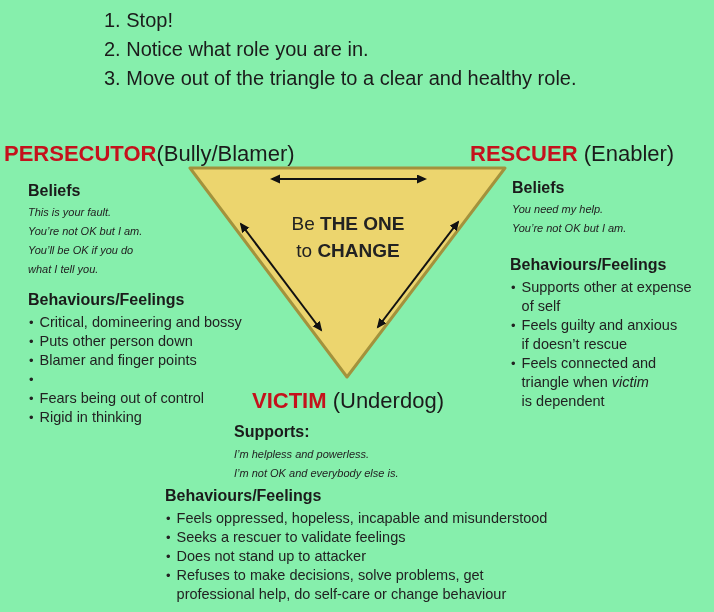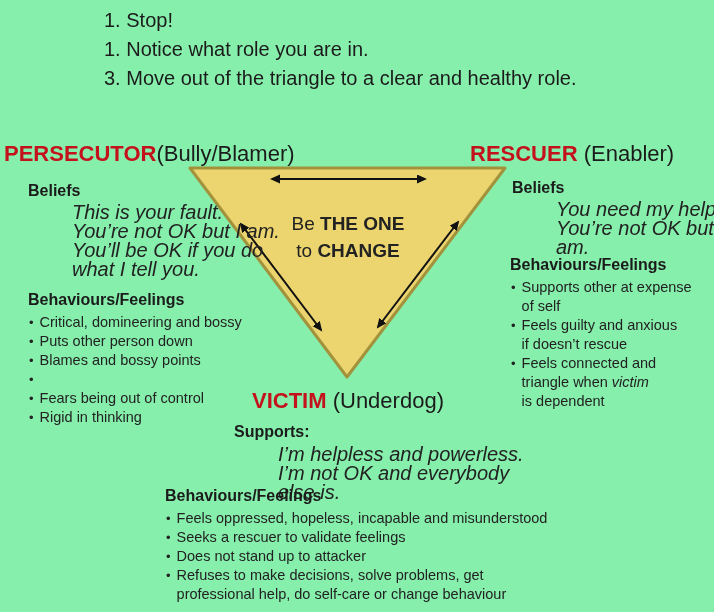--- a/index.html
+++ b/index.html
@@ -24,42 +24,42 @@
   .role-alias{color:#1b1b1b;}
   
   .sec-title{font-size:16px;font-weight:bold;color:#1b1b1b;white-space:nowrap;}
   .p-beliefs-title{left:28px;top:182px;}
   .p-beh-title{left:28px;top:291px;}
   .r-beliefs-title{left:512px;top:179px;}
   .r-beh-title{left:510px;top:256px;}
   .v-beliefs-title{left:234px;top:423px;}
   .v-beh-title{left:165px;top:487px;}
   
-  .beliefs-text{font-size:20px;font-style:italic;line-height:19px;white-space:pre-line;color:#222;margin-left:44px;}
+  .beliefs-text{font-size:11px;font-style:italic;line-height:19px;white-space:pre-line;color:#222;}
   .p-beliefs{left:28px;top:203px;width:220px;}
   .r-beliefs{left:512px;top:200px;width:200px;}
   .v-beliefs{left:234px;top:445px;width:260px;}
   
   .bullets{font-size:14.5px;line-height:19px;color:#222;}
   .p-bullets{left:29px;top:313px;width:235px;}
   .r-bullets{left:511px;top:278px;width:200px;}
   .v-bullets{left:166px;top:509px;width:430px;}
   .bullet{display:flex;align-items:flex-start;}
   .dot{flex:0 0 auto;font-size:13px;margin-right:6px;line-height:19px;}
   .btxt{white-space:pre-line;}
   .btxt i{font-style:italic;}
 </style>
 </head>
 <body>
 
 <div class="canvas">
 
   <div class="abs steps">
     <div>1. Stop!</div>
-    <div>1. Notice what role you are in.</div>
+    <div>2. Notice what role you are in.</div>
     <div>3. Move out of the triangle to a clear and healthy role.</div>
   </div>
 
   <svg class="abs tri-svg" width="714" height="612" viewBox="0 0 714 612">
     <defs>
       <marker id="ah" markerWidth="11" markerHeight="10" refX="8" refY="4.5" orient="auto-start-reverse" markerUnits="userSpaceOnUse">
         <path d="M0,0 L10,4.5 L0,9 z" fill="#111111"></path>
       </marker>
     </defs>
     <polygon points="190,168 505,168 347,377" fill="#ecd56e" stroke="#a3923c" stroke-width="3" stroke-linejoin="round"></polygon>
@@ -90,21 +90,21 @@
     <div class="bullet">
         <span class="dot">•</span>
         <span class="btxt">Critical, domineering and bossy</span>
       </div>
     <div class="bullet">
         <span class="dot">•</span>
         <span class="btxt">Puts other person down</span>
       </div>
     <div class="bullet">
         <span class="dot">•</span>
-        <span class="btxt">Blames and bossy points</span>
+        <span class="btxt">Blamer and finger points</span>
       </div>
     <div class="bullet">
         <span class="dot">•</span>
       </div>
     <div class="bullet">
         <span class="dot">•</span>
         <span class="btxt">Fears being out of control</span>
       </div>
     <div class="bullet">
         <span class="dot">•</span>

